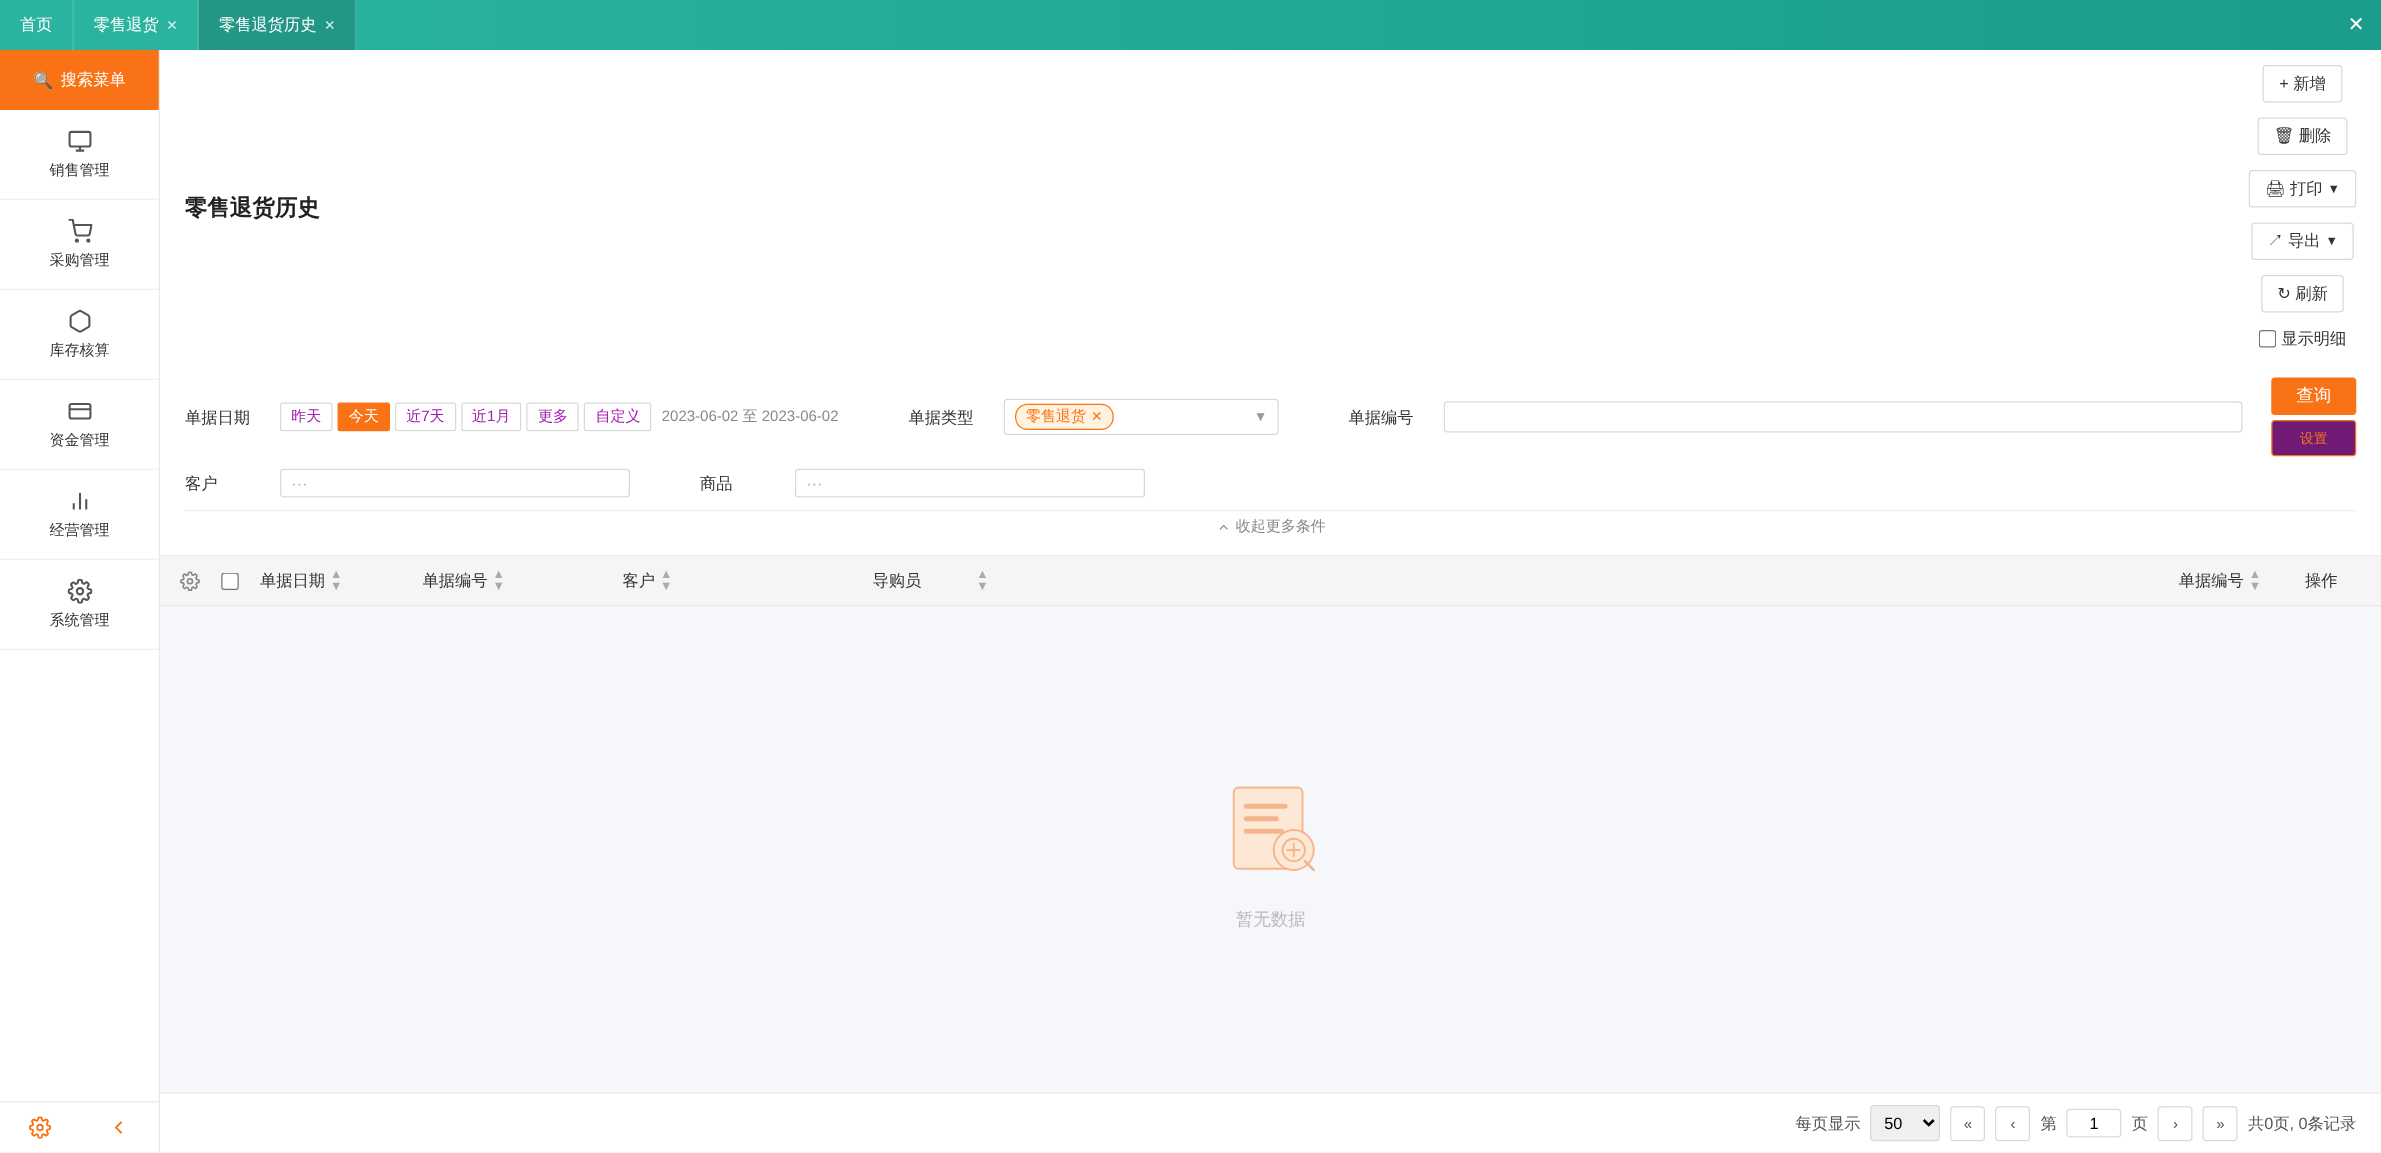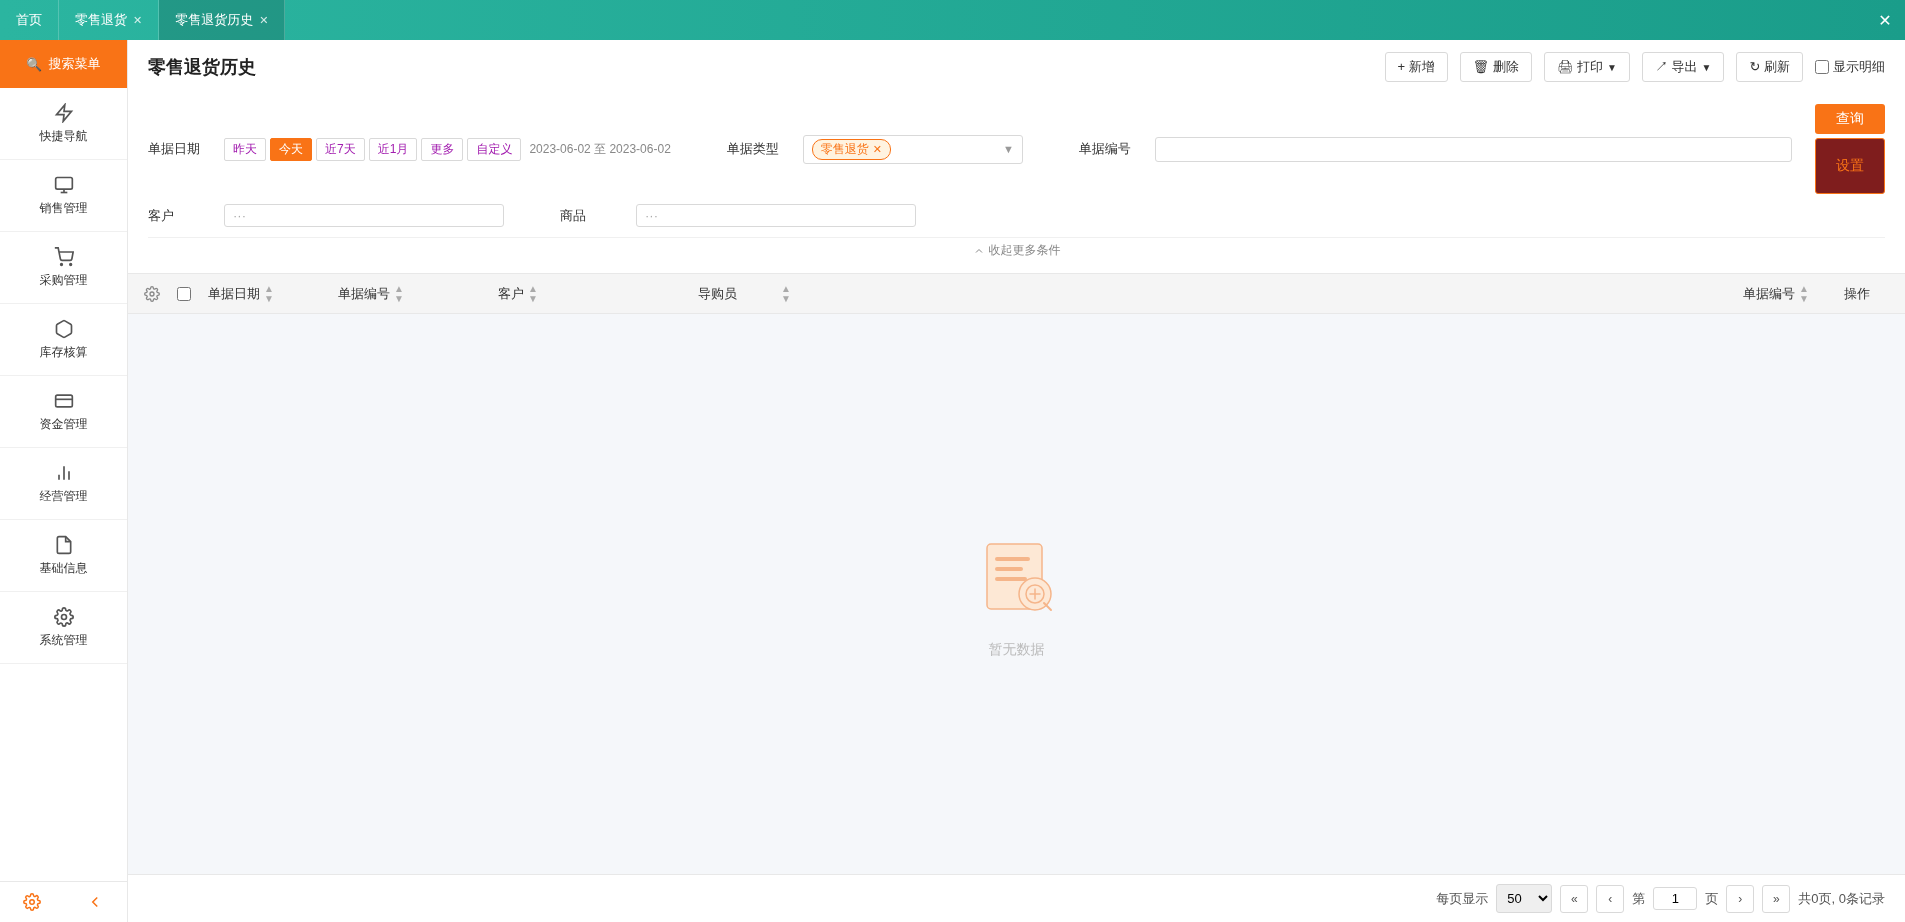--- a/index.html
+++ b/index.html
@@ -127,21 +127,23 @@
       justify-content: space-between;
       margin-bottom: 12px;
     }
     .page-title {
       font-size: 18px;
       font-weight: bold;
       color: #222;
     }
     .toolbar {
       display: flex;
+      align-items: center;
       gap: 12px;
+      flex-direction: column;
     }
     .toolbar-btn {
       display: flex;
       align-items: center;
       gap: 4px;
       padding: 5px 12px;
       border: 1px solid #d9d9d9;
       border-radius: 3px;
       background: #fff;
       cursor: pointer;
@@ -362,27 +364,27 @@
     .query-btn {
       background: #f97316;
       border: none;
       color: #fff;
       padding: 6px 20px;
       border-radius: 3px;
       cursor: pointer;
       font-size: 14px;
     }
     .settings-btn {
-      background: #7f1d1d;
+      background: #701a75;
       border: 1px solid #f97316;
       color: #f97316;
-      padding: 18px 20px;
-      border-radius: 3px;
-      cursor: pointer;
-      font-size: 14px;
+      padding: 6px 20px;
+      border-radius: 3px;
+      cursor: pointer;
+      font-size: 11px;
     }
   </style>
 </head>
 <body>
 
 <div class="top-bar">
   <div class="top-tabs">
     <div class="top-tab">
       <span>首页</span>
     </div>
@@ -397,28 +399,20 @@
   </div>
   <div class="top-close-btn">✕</div>
 </div>
 
 <div class="main-layout">
 
   <div class="sidebar">
     <div class="sidebar-search">
       <span>🔍</span>
       <span>搜索菜单</span>
-    </div>
-    <div class="sidebar-item">
-      <span class="sidebar-icon">
-        <svg width="20" height="20" viewBox="0 0 24 24" fill="none" stroke="#555" stroke-width="2">
-            <polygon points="13 2 3 14 12 14 11 22 21 10 12 10 13 2"></polygon>
-          </svg>
-      </span>
-      <span>快捷导航</span>
     </div>
     <div class="sidebar-item">
       <span class="sidebar-icon">
         <svg width="20" height="20" viewBox="0 0 24 24" fill="none" stroke="#555" stroke-width="2">
             <rect x="2" y="3" width="20" height="14" rx="2"></rect>
             <line x1="8" y1="21" x2="16" y2="21"></line>
             <line x1="12" y1="17" x2="12" y2="21"></line>
           </svg>
       </span>
       <span>销售管理</span>
@@ -452,29 +446,20 @@
     </div>
     <div class="sidebar-item">
       <span class="sidebar-icon">
         <svg width="20" height="20" viewBox="0 0 24 24" fill="none" stroke="#555" stroke-width="2">
             <line x1="18" y1="20" x2="18" y2="10"></line>
             <line x1="12" y1="20" x2="12" y2="4"></line>
             <line x1="6" y1="20" x2="6" y2="14"></line>
           </svg>
       </span>
       <span>经营管理</span>
-    </div>
-    <div class="sidebar-item">
-      <span class="sidebar-icon">
-        <svg width="20" height="20" viewBox="0 0 24 24" fill="none" stroke="#555" stroke-width="2">
-            <path d="M14 2H6a2 2 0 0 0-2 2v16a2 2 0 0 0 2 2h12a2 2 0 0 0 2-2V8z"></path>
-            <polyline points="14 2 14 8 20 8"></polyline>
-          </svg>
-      </span>
-      <span>基础信息</span>
     </div>
     <div class="sidebar-item">
       <span class="sidebar-icon">
         <svg width="20" height="20" viewBox="0 0 24 24" fill="none" stroke="#555" stroke-width="2">
             <circle cx="12" cy="12" r="3"></circle>
             <path d="M19.4 15a1.65 1.65 0 0 0 .33 1.82l.06.06a2 2 0 0 1-2.83 2.83l-.06-.06a1.65 1.65 0 0 0-1.82-.33 1.65 1.65 0 0 0-1 1.51V21a2 2 0 0 1-4 0v-.09A1.65 1.65 0 0 0 9 19.4a1.65 1.65 0 0 0-1.82.33l-.06.06a2 2 0 0 1-2.83-2.83l.06-.06A1.65 1.65 0 0 0 4.68 15a1.65 1.65 0 0 0-1.51-1H3a2 2 0 0 1 0-4h.09A1.65 1.65 0 0 0 4.6 9a1.65 1.65 0 0 0-.33-1.82l-.06-.06a2 2 0 0 1 2.83-2.83l.06.06A1.65 1.65 0 0 0 9 4.68a1.65 1.65 0 0 0 1-1.51V3a2 2 0 0 1 4 0v.09a1.65 1.65 0 0 0 1 1.51 1.65 1.65 0 0 0 1.82-.33l.06-.06a2 2 0 0 1 2.83 2.83l-.06.06A1.65 1.65 0 0 0 19.4 9a1.65 1.65 0 0 0 1.51 1H21a2 2 0 0 1 0 4h-.09a1.65 1.65 0 0 0-1.51 1z"></path>
           </svg>
       </span>
       <span>系统管理</span>
     </div>

